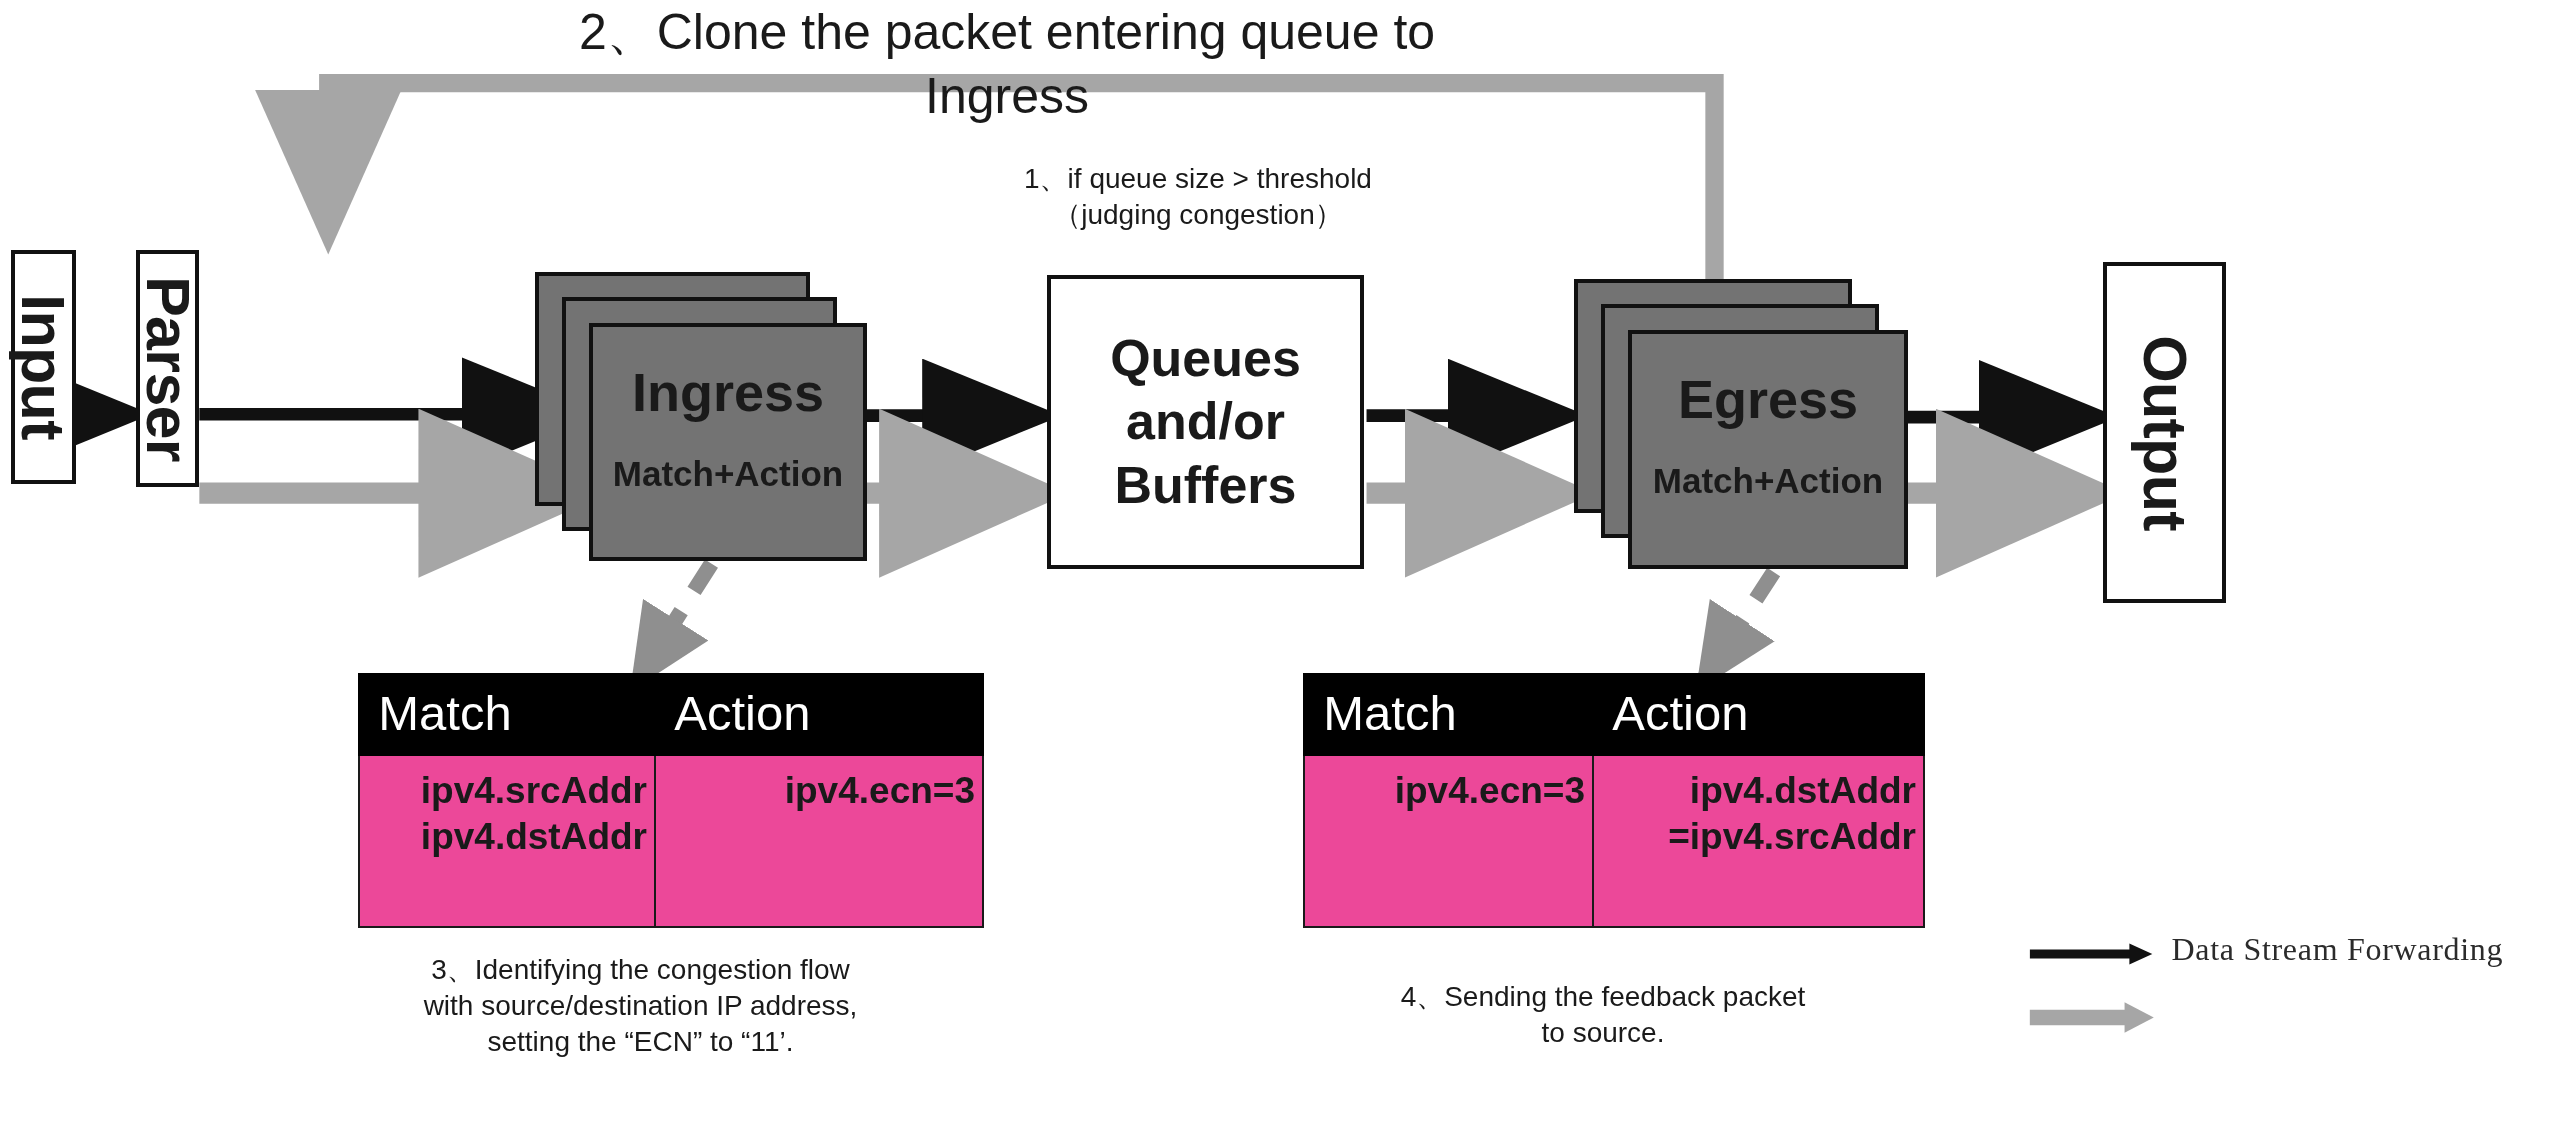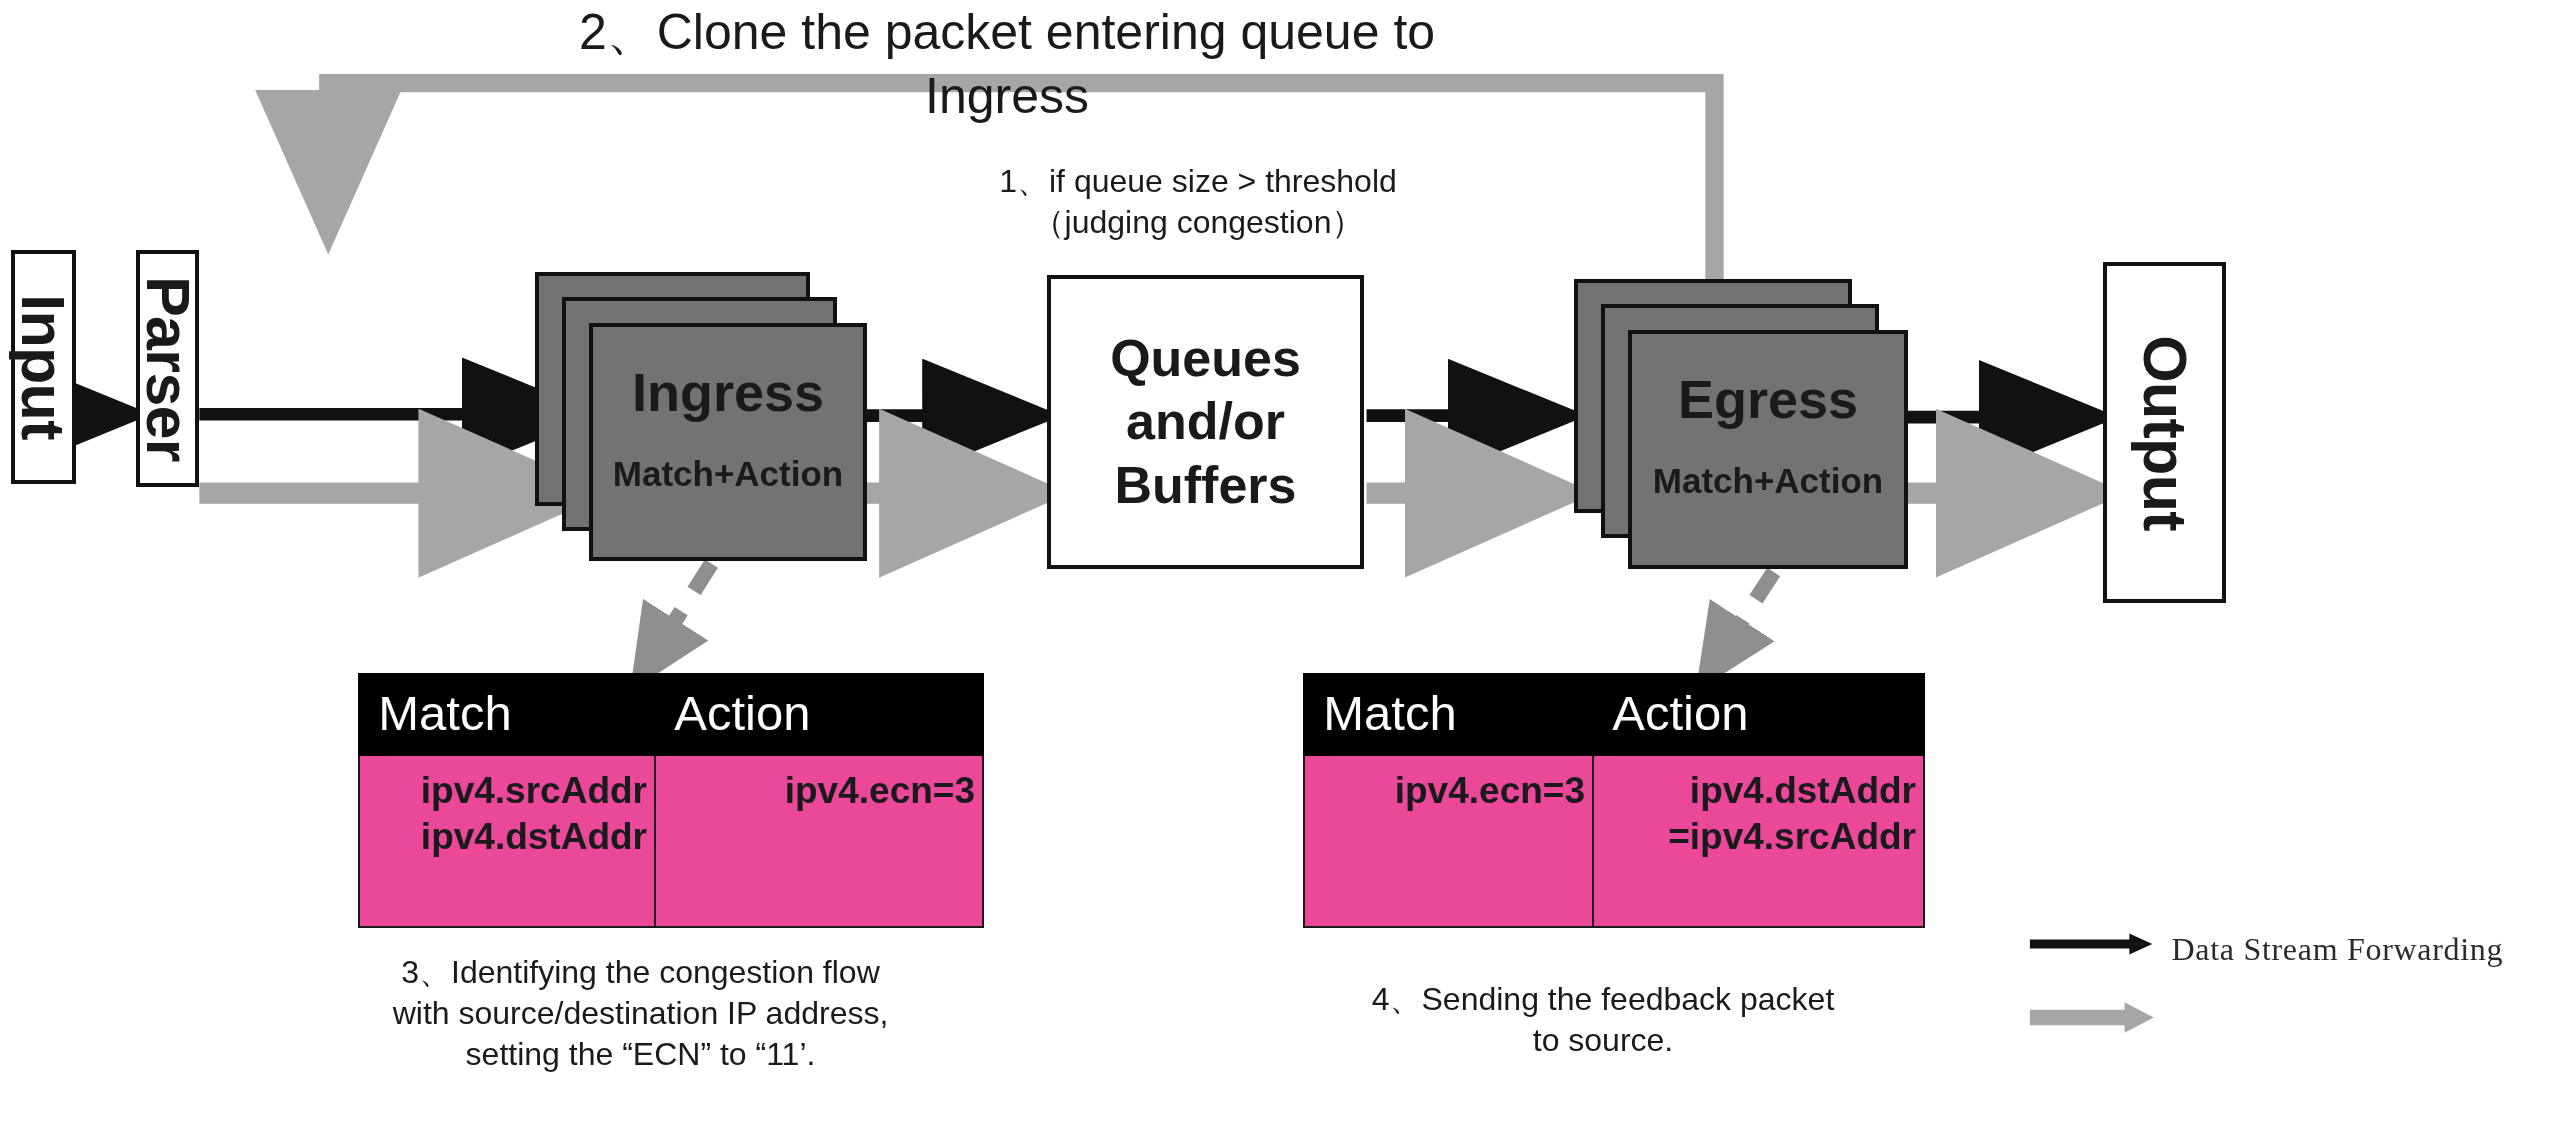--- a/index.html
+++ b/index.html
@@ -13,30 +13,30 @@
               white-space:nowrap;font-weight:bold;font-size:61px;letter-spacing:-0.7px;}
 
   .stack{position:absolute;}
   .stack .sheet{position:absolute;background:#737373;border:4.2px solid #111;box-sizing:border-box;}
   .stage-title{position:absolute;left:0;right:0;text-align:center;font-weight:bold;}
 
   .qbox{position:absolute;background:#fff;border:4.2px solid #111;box-sizing:border-box;
         display:flex;flex-direction:column;align-items:center;justify-content:center;
         font-weight:bold;font-size:52px;line-height:1.22;}
 
-  .note{position:absolute;text-align:center;font-size:32px;line-height:1.28;color:#1a1a1a;}
+  .note{position:absolute;text-align:center;font-size:28px;line-height:1.28;color:#1a1a1a;}
 
   table.ma{position:absolute;border-collapse:collapse;background:#ec4899;table-layout:fixed;}
   table.ma th{background:#000;color:#fff;font-weight:normal;font-size:49px;
               text-align:left;padding:10px 0 12.7px 18.3px;border:2.8px solid #000;}
   table.ma td{border:2.8px solid #1a1a1a;font-weight:bold;font-size:37px;
               text-align:right;vertical-align:top;padding:12.7px 7px 24px 18.3px;line-height:1.22;}
 
   .legend{position:absolute;}
-  .legend-row{position:absolute;display:flex;align-items:flex-start;}
+  .legend-row{position:absolute;display:flex;align-items:flex-end;}
   .legend-text{font-family:"Liberation Serif",serif;font-size:32px;line-height:1.32;color:#2b2b2b;
                white-space:pre-line;letter-spacing:0.7px;}
   .legend-arrow{flex:0 0 auto;margin-right:15.5px;}
 </style>
 </head>
 <body>
 
 <div id="stage">
 
   <svg id="wires" viewBox="0 0 3657 1621" xmlns="http://www.w3.org/2000/svg">

